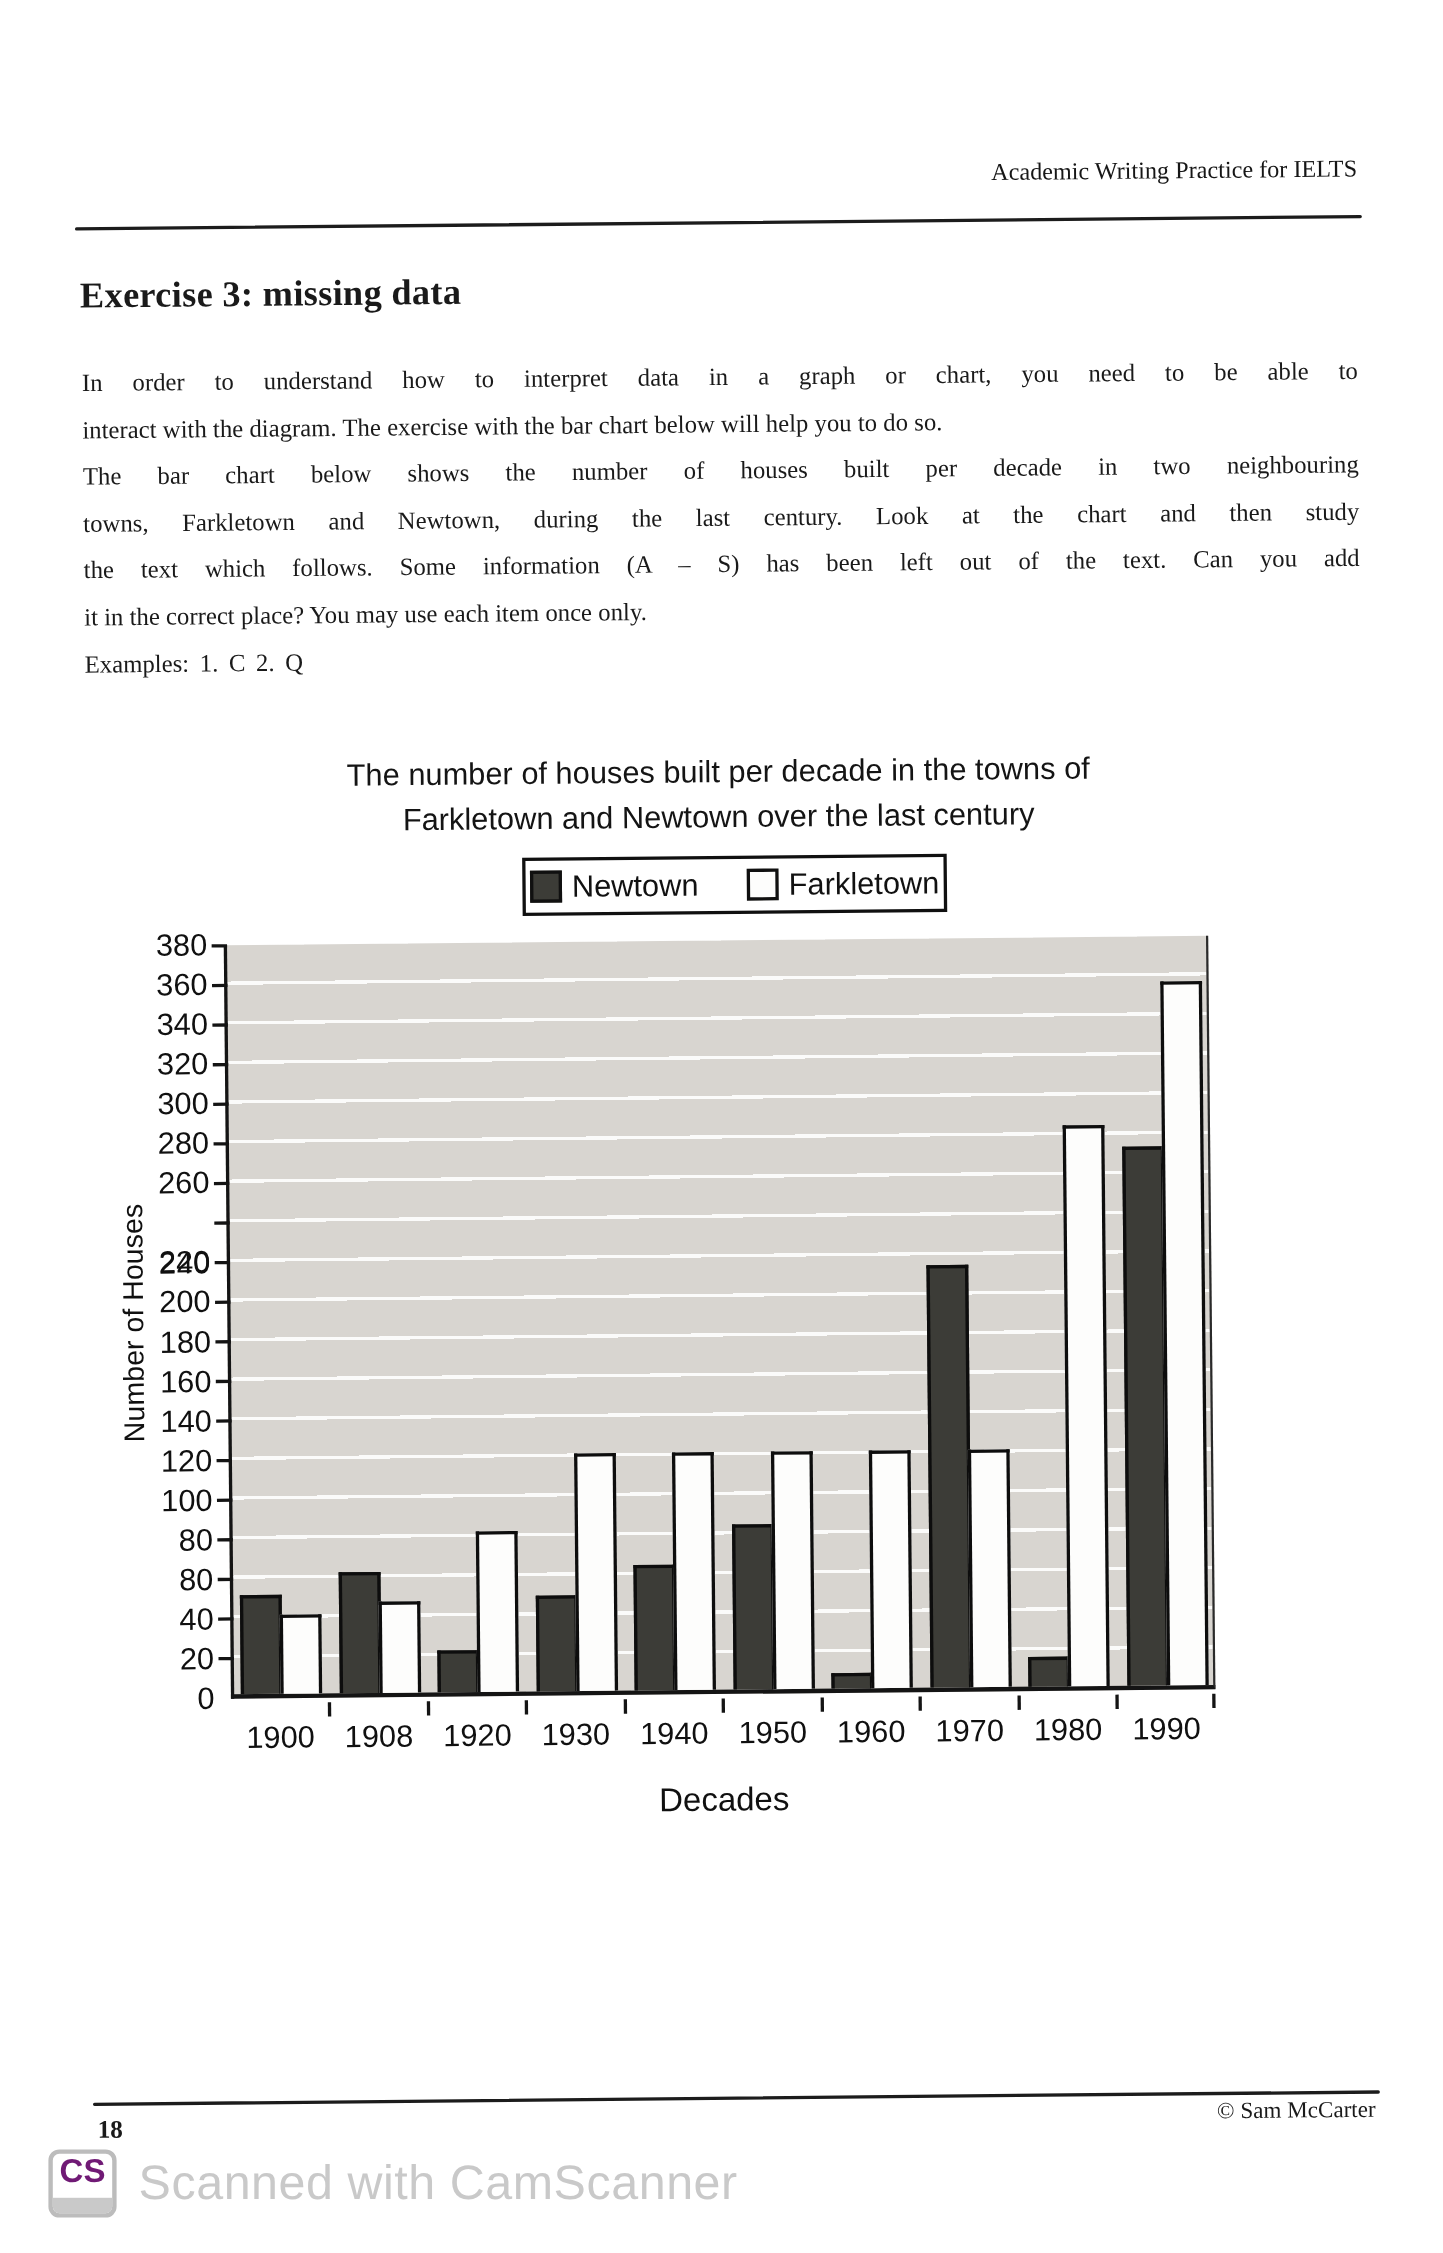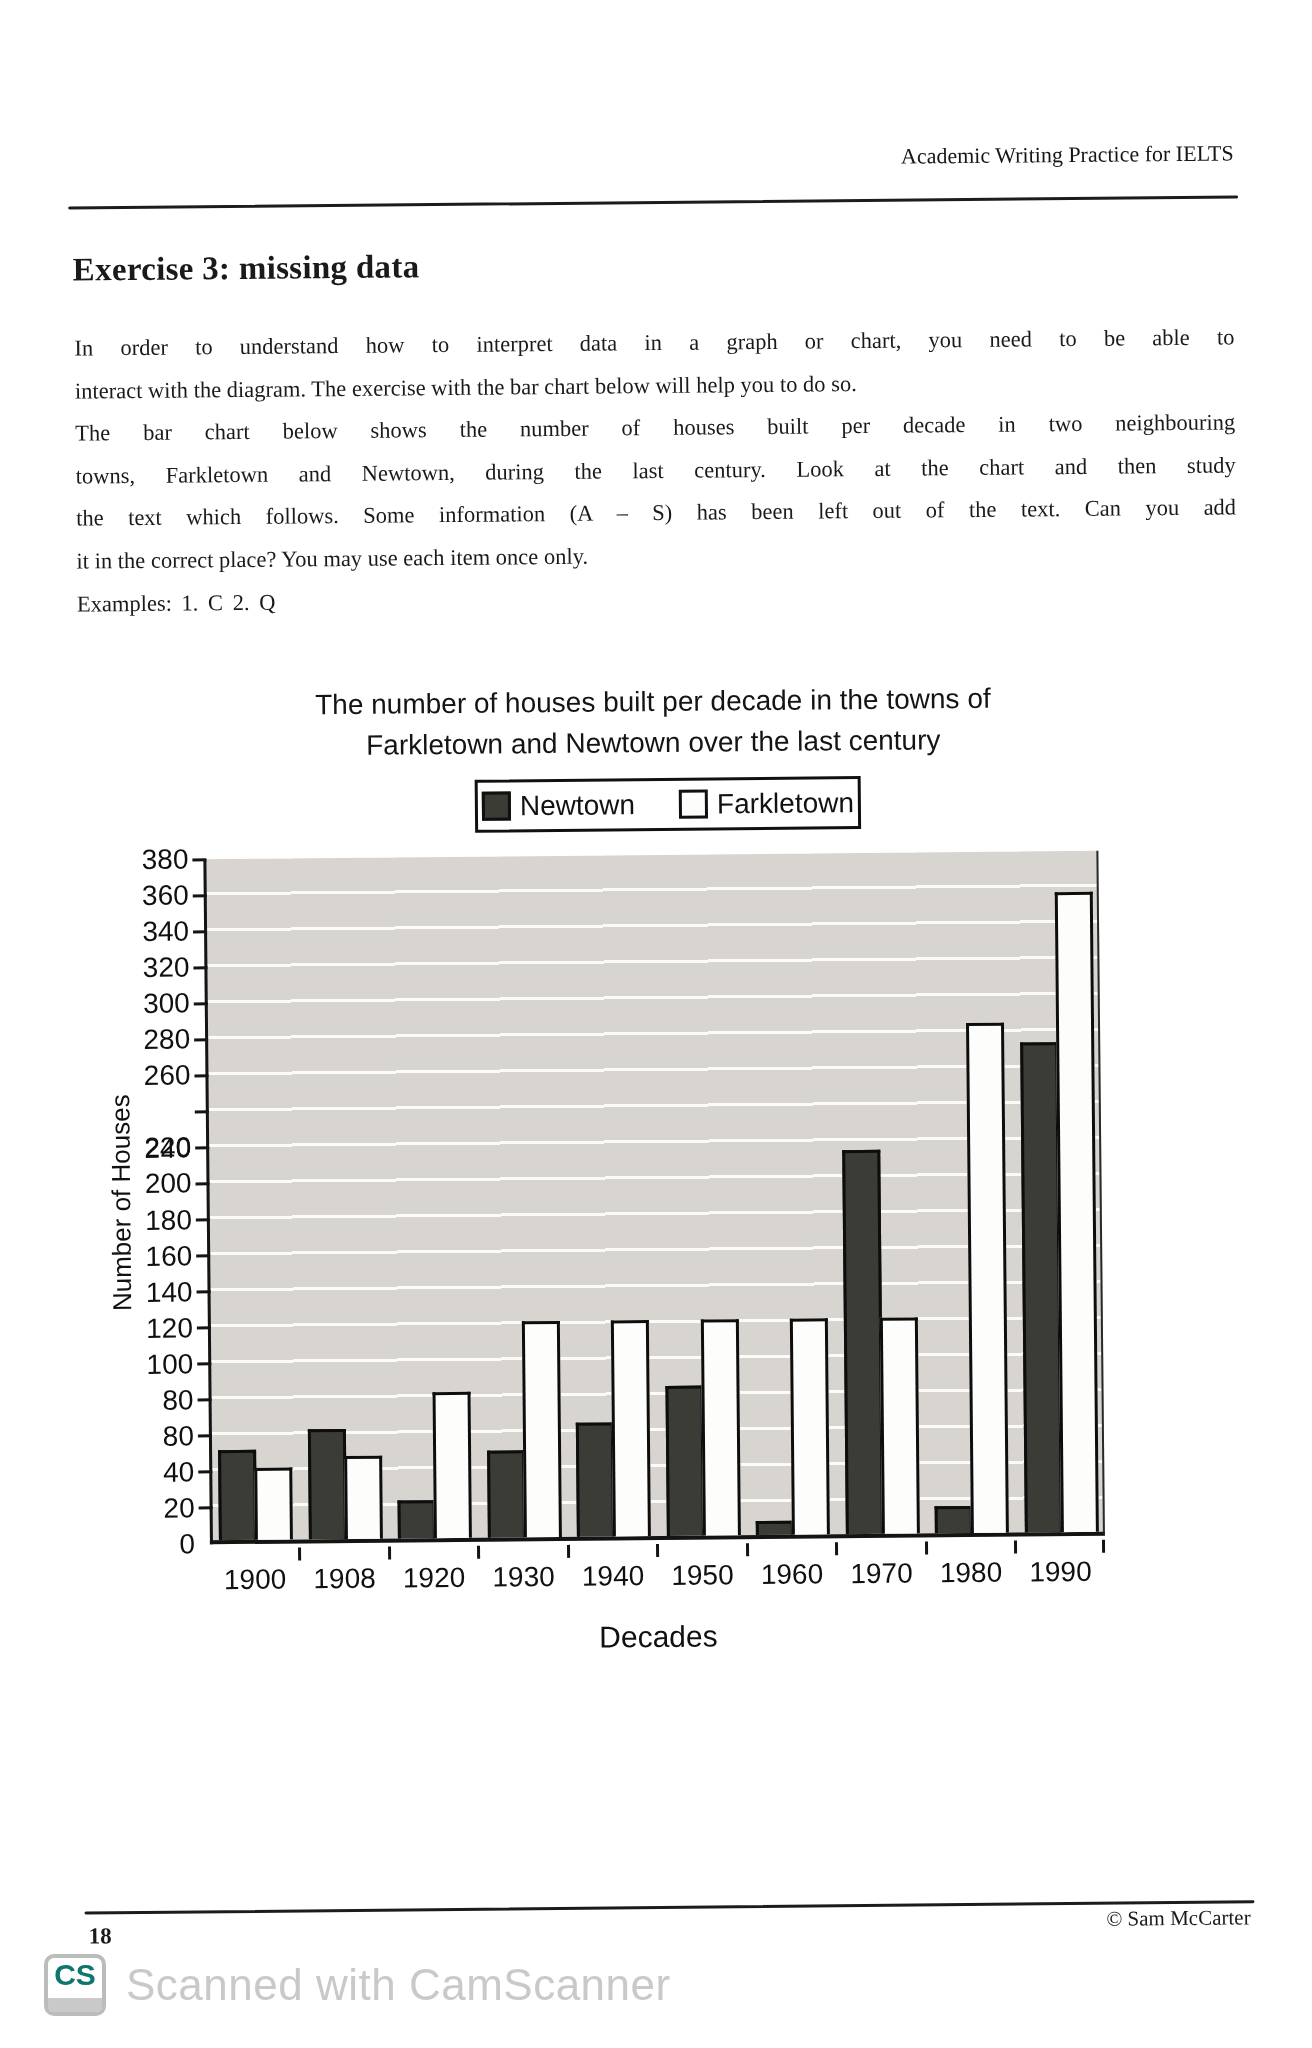--- a/index.html
+++ b/index.html
@@ -56,21 +56,21 @@
   .xlabel { flex:1; text-align:center; }
   .xaxis-title { position:absolute; left:205px; top:1620px; width:895px; text-align:center;
     font-family:"Liberation Sans", sans-serif; font-size:30px; color:#101010; }
 
   .page-number { position:absolute; top:1918px; left:80px; font-size:23px; font-weight:bold; }
   .copyright { position:absolute; top:1911px; right:70px; font-size:21px; }
 
   .watermark { position:absolute; left:44px; top:1954px; display:flex; align-items:center; gap:20px; }
   .cs-logo { width:62px; height:62px; box-sizing:border-box; border:4px solid #bcbcbc; border-radius:10px;
     position:relative; overflow:hidden; display:flex; justify-content:center;
-    font-family:"Liberation Sans", sans-serif; font-weight:bold; font-size:30px; color:#0f766e; }
+    font-family:"Liberation Sans", sans-serif; font-weight:bold; font-size:30px; color:#701a75; }
   .cs-logo::after { content:""; position:absolute; left:0; right:0; bottom:0; height:14px; background:#c9c9c9; }
   .watermark-text { font-family:"Liberation Sans", sans-serif; font-size:44px; color:#c9c9c9; letter-spacing:0.5px;text-align:right; }
 </style>
 </head>
 <body>
 
 <div id="sheet">
 
   <div class="header-title">Academic Writing Practice for IELTS</div>
   <div class="rule rule-top"></div>

